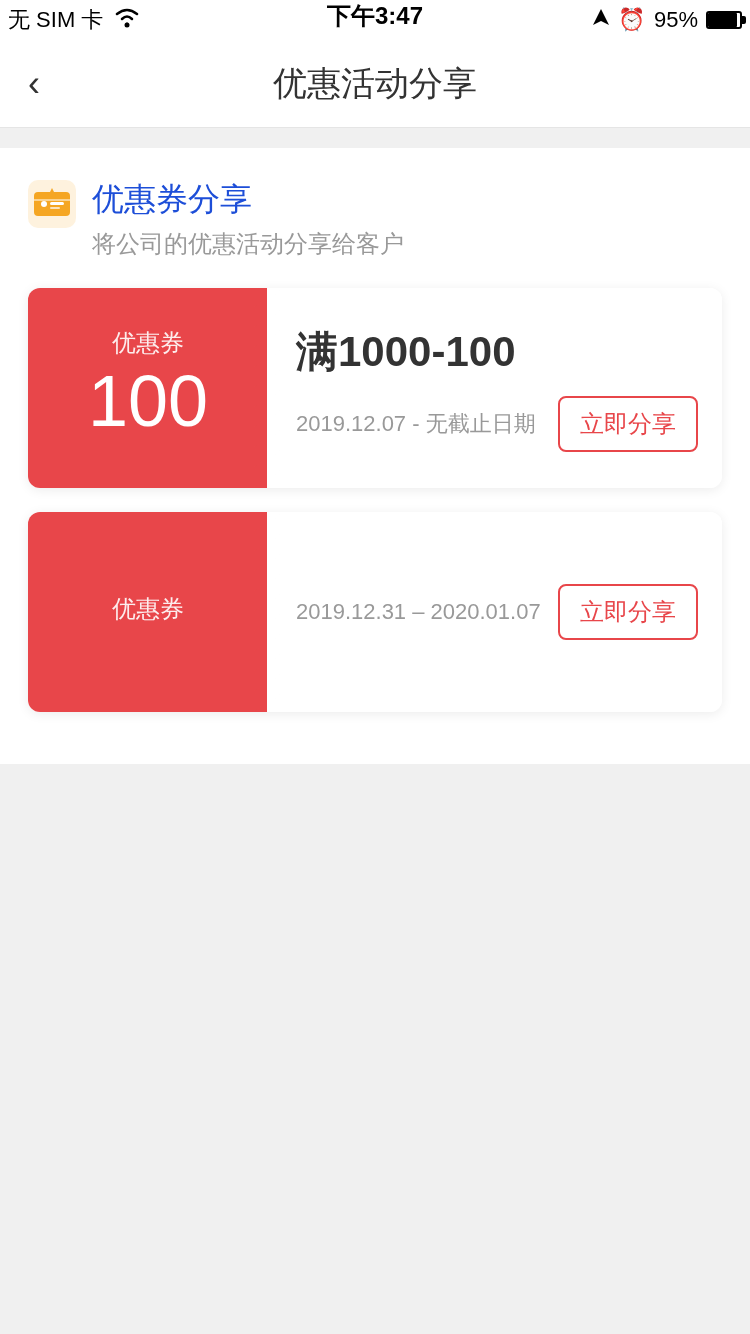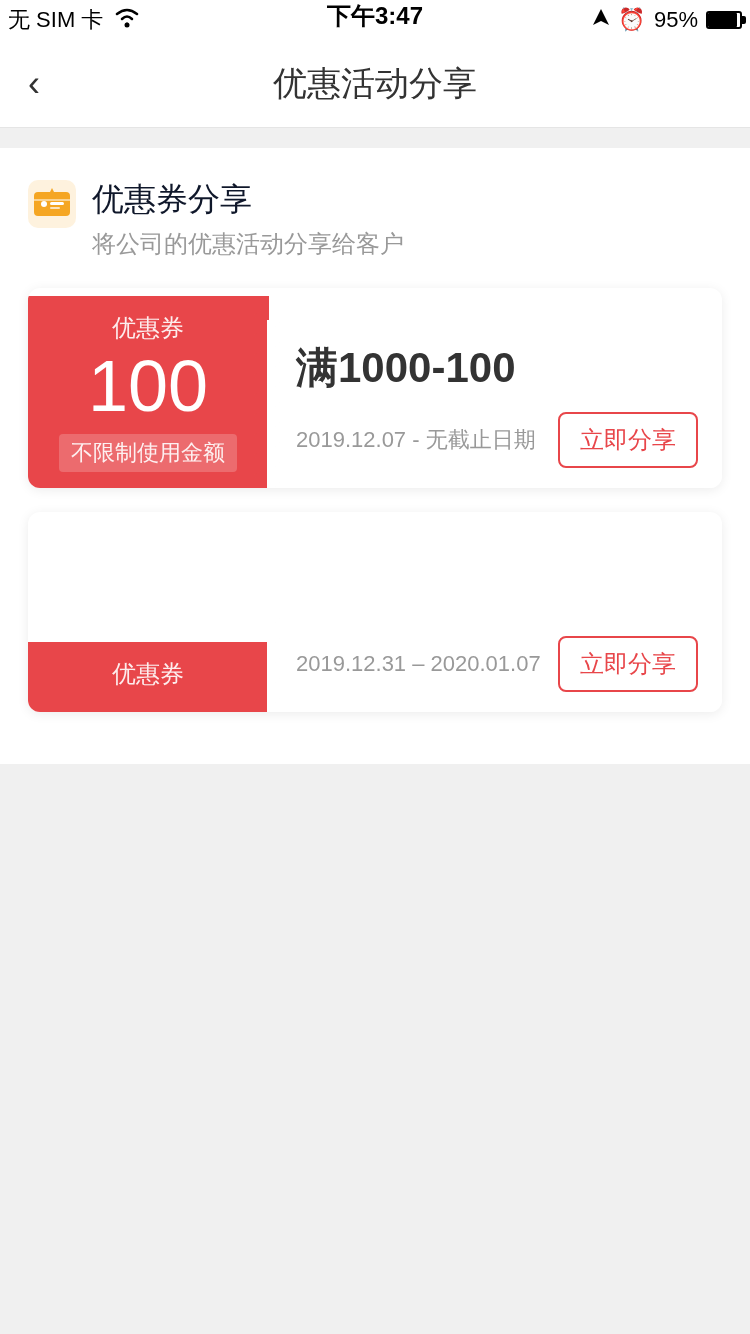--- a/index.html
+++ b/index.html
@@ -112,21 +112,21 @@
     .section-icon {
       width: 48px;
       height: 48px;
       flex-shrink: 0;
       margin-top: 2px;
     }
     .section-text {}
     .section-title {
       font-size: 32px;
       font-weight: 500;
-      color: #0f172a;
+      color: #1d4ed8;
       margin-bottom: 6px;
     }
     .section-subtitle {
       font-size: 24px;
       color: #999;
     }
 
     
     .coupon-list {
       background: #fff;
@@ -134,21 +134,20 @@
     }
 
     
     .coupon-card {
       display: flex;
       height: 200px;
       border-radius: 12px;
       overflow: hidden;
       box-shadow: 0 2px 12px rgba(0,0,0,0.08);
       margin-bottom: 24px;
-      align-items: flex-end;
     }
 
     
     .coupon-left {
       width: 240px;
       flex-shrink: 0;
       background: #e8464a;
       display: flex;
       flex-direction: column;
       align-items: center;
@@ -297,21 +296,20 @@
     <div class="section-subtitle">将公司的优惠活动分享给客户</div>
   </div>
 </div>
 
 <div class="coupon-list">
 
   <div class="coupon-card">
     <div class="coupon-left">
       <div class="coupon-label">优惠券</div>
       <div class="coupon-amount">100</div>
-      <div class="coupon-restriction">不限制使用金额</div>
     </div>
     <div class="coupon-right">
       <div class="coupon-title">满1000-100</div>
       <div class="coupon-meta">
         <span class="coupon-date">2019.12.07 - 无截止日期</span>
         <button class="share-btn">立即分享</button>
       </div>
     </div>
   </div>
 

